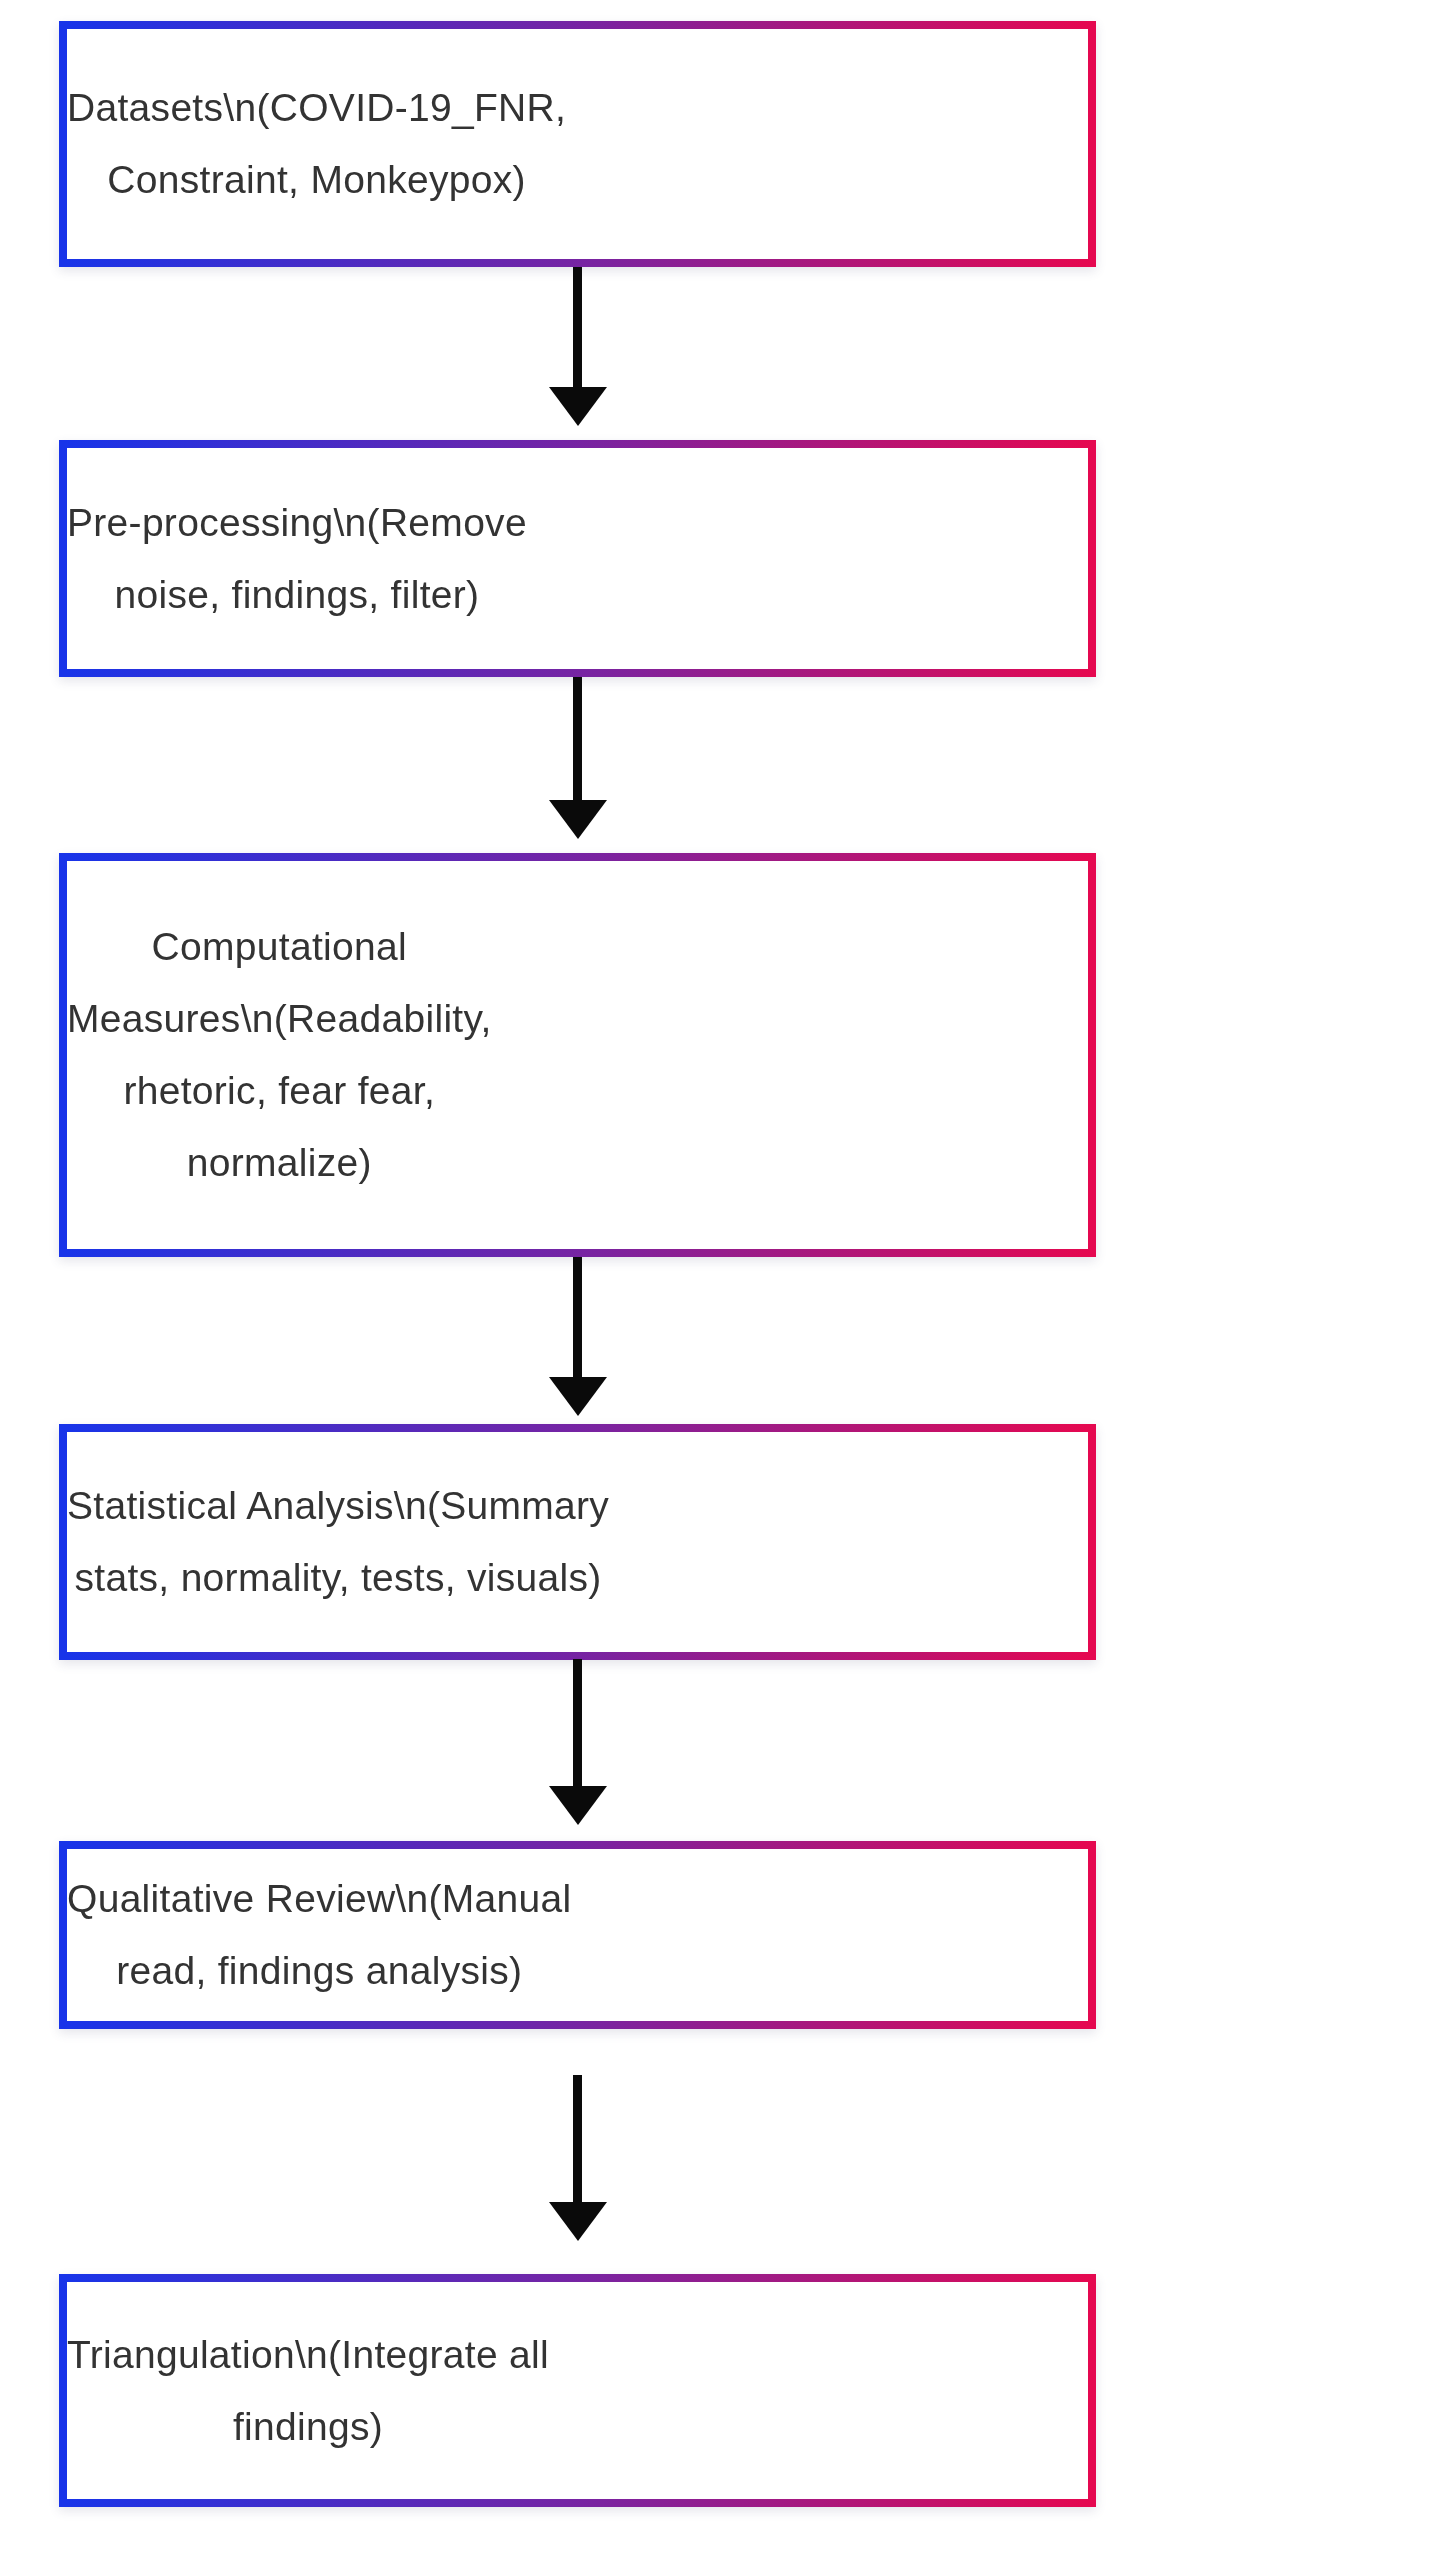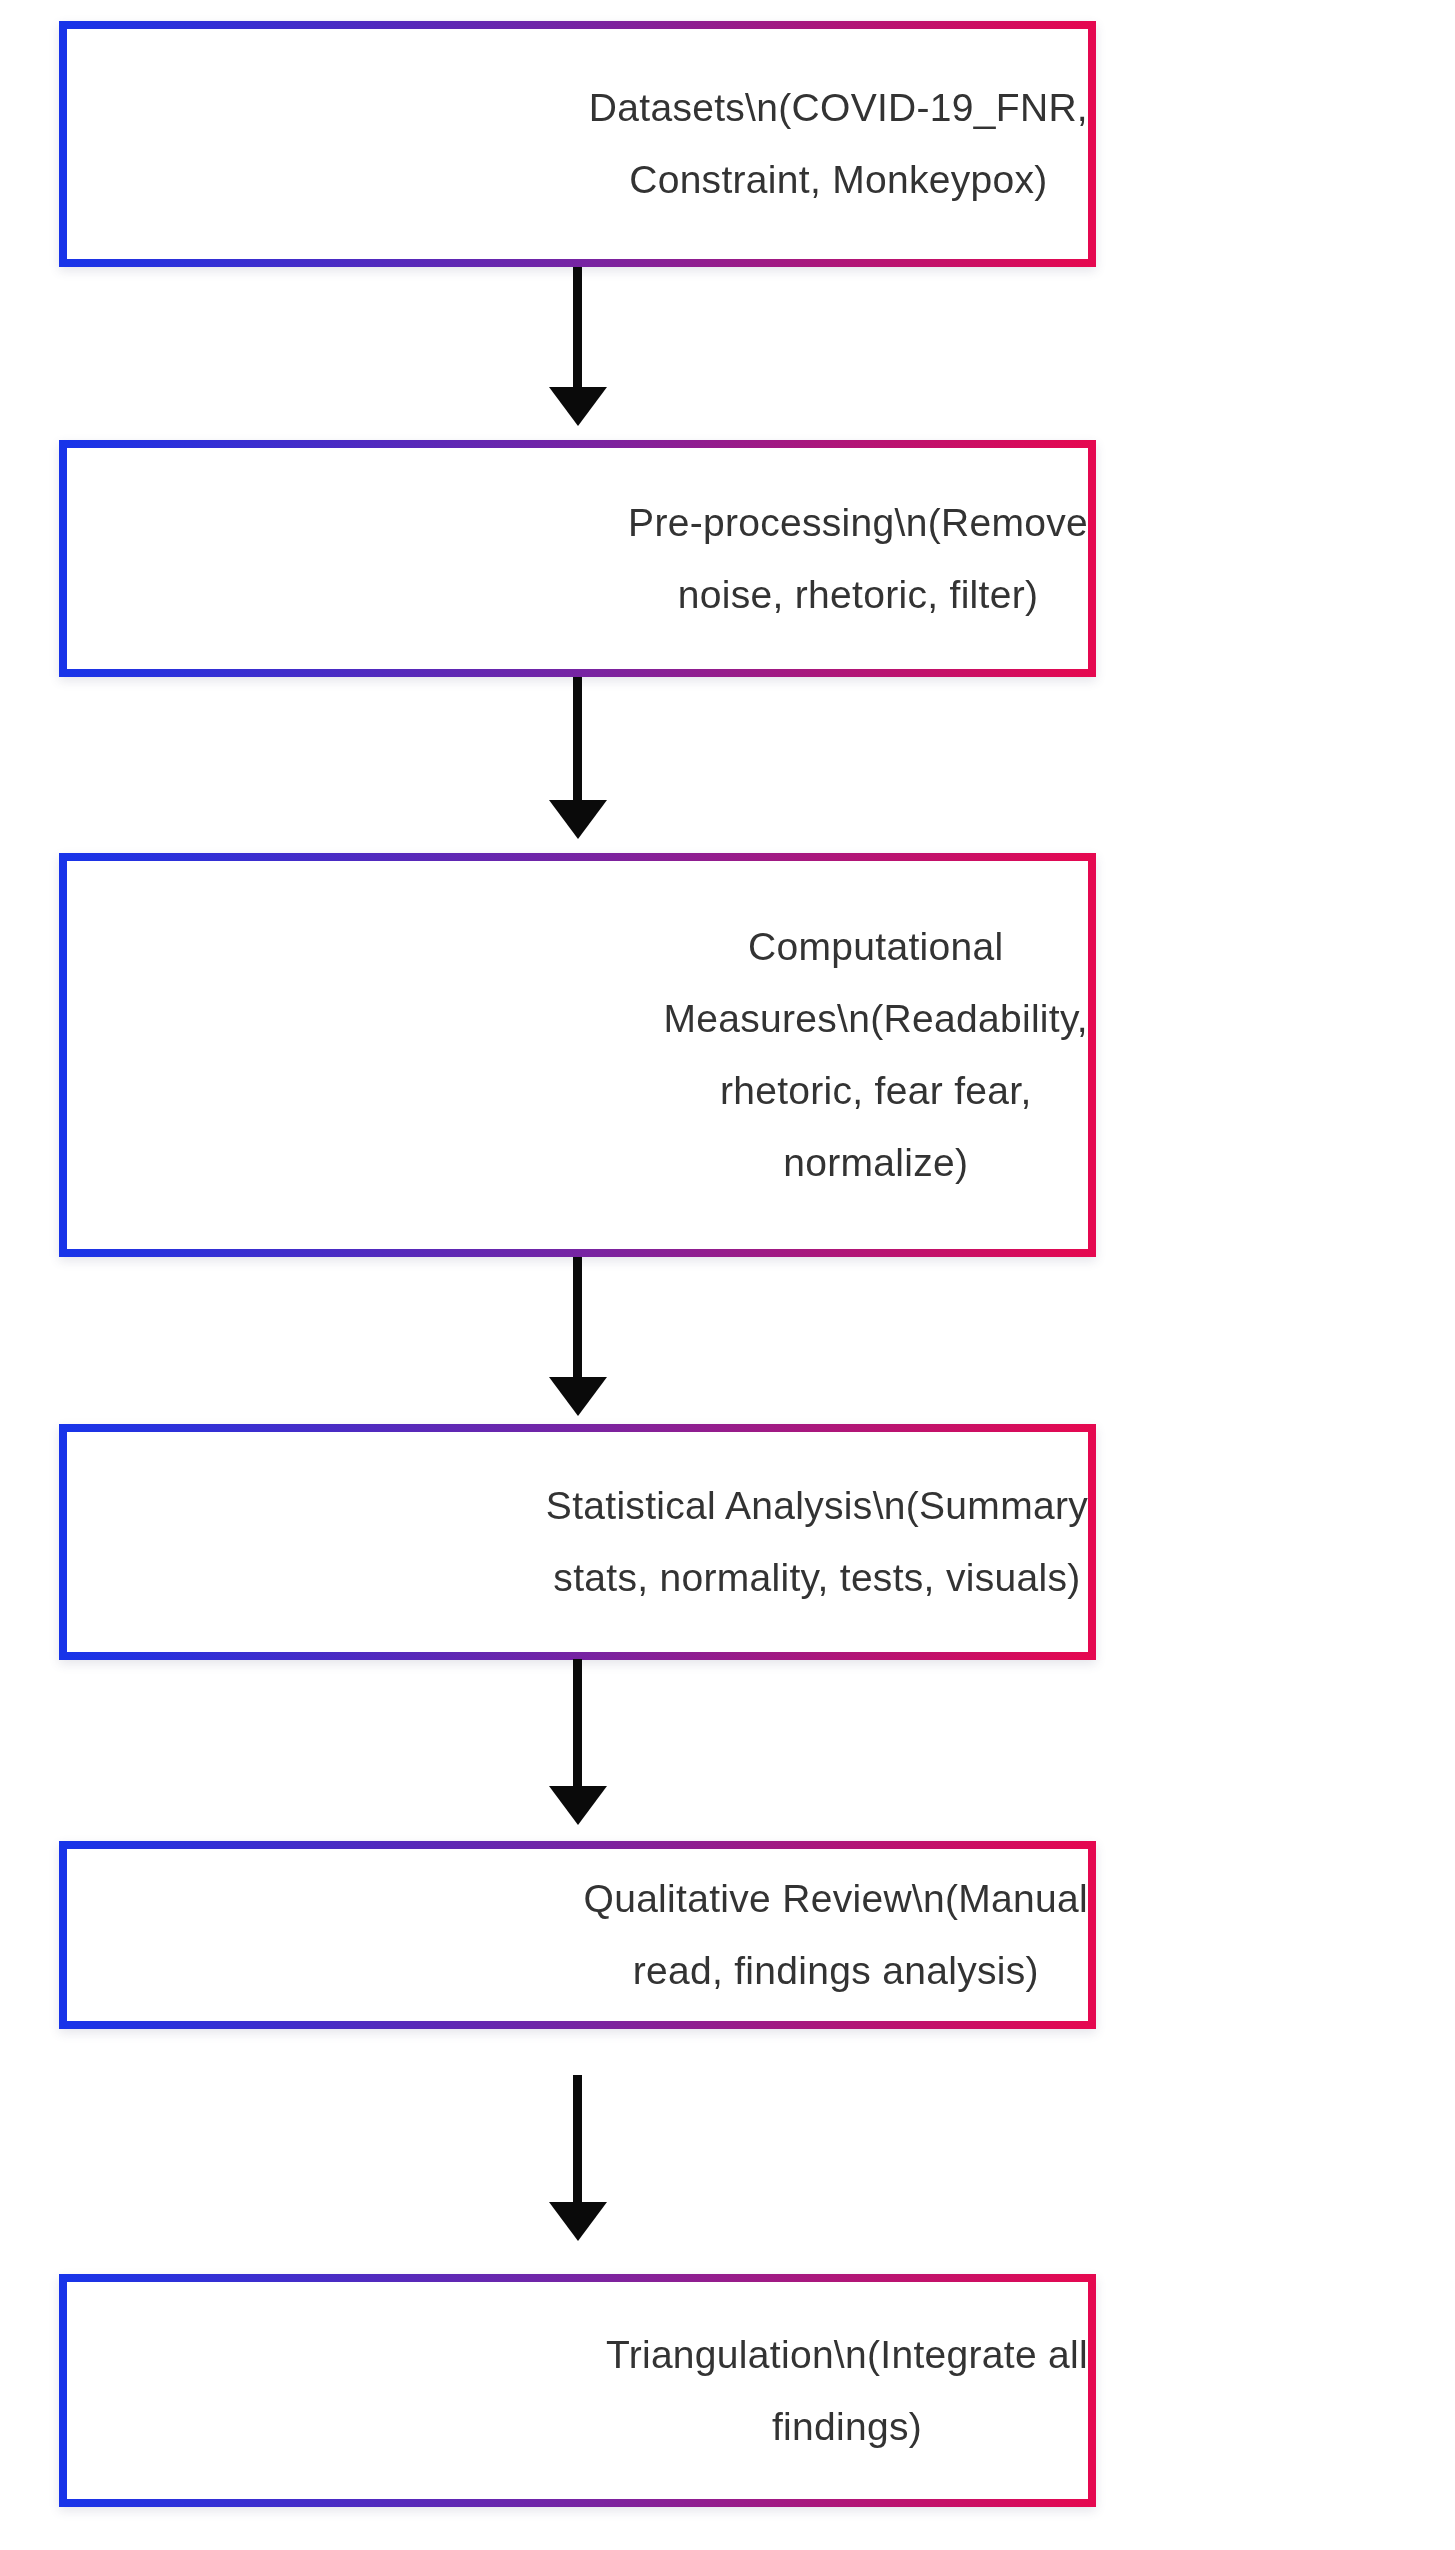--- a/index.html
+++ b/index.html
@@ -19,21 +19,21 @@
     position: absolute;
     left: 59px;
     width: 1037px;
     box-sizing: border-box;
     border: 8px solid;
     border-image: linear-gradient(90deg, #1834e9 0%, #7a23a0 52%, #e50850 100%) 1;
     background: #ffffff;
     box-shadow: 0 3.7px 10px rgba(70, 70, 110, 0.14);
     display: flex;
     align-items: center;
-    justify-content: flex-end;
+    justify-content: flex-start;
   }
   .box-text {
     color: #333333;
     font-size: 39px;
     line-height: 72px;
     text-align: center;
     letter-spacing: 0.3px;
     white-space: nowrap;
   }
   .box1 { top: 20.6px;   height: 246px; }
@@ -81,21 +81,21 @@
   </div>
 
   <div class="arrow arrow1">
     <div class="stem"></div>
     <div class="head"></div>
   </div>
 
   <div class="flow-box box2">
     <div class="box-text">
         <div>Pre-processing\n(Remove</div>
-        <div>noise, rhetoric, filter)</div>
+        <div>noise, findings, filter)</div>
       </div>
   </div>
 
   <div class="arrow arrow2">
     <div class="stem"></div>
     <div class="head"></div>
   </div>
 
   <div class="flow-box box3">
     <div class="box-text">

